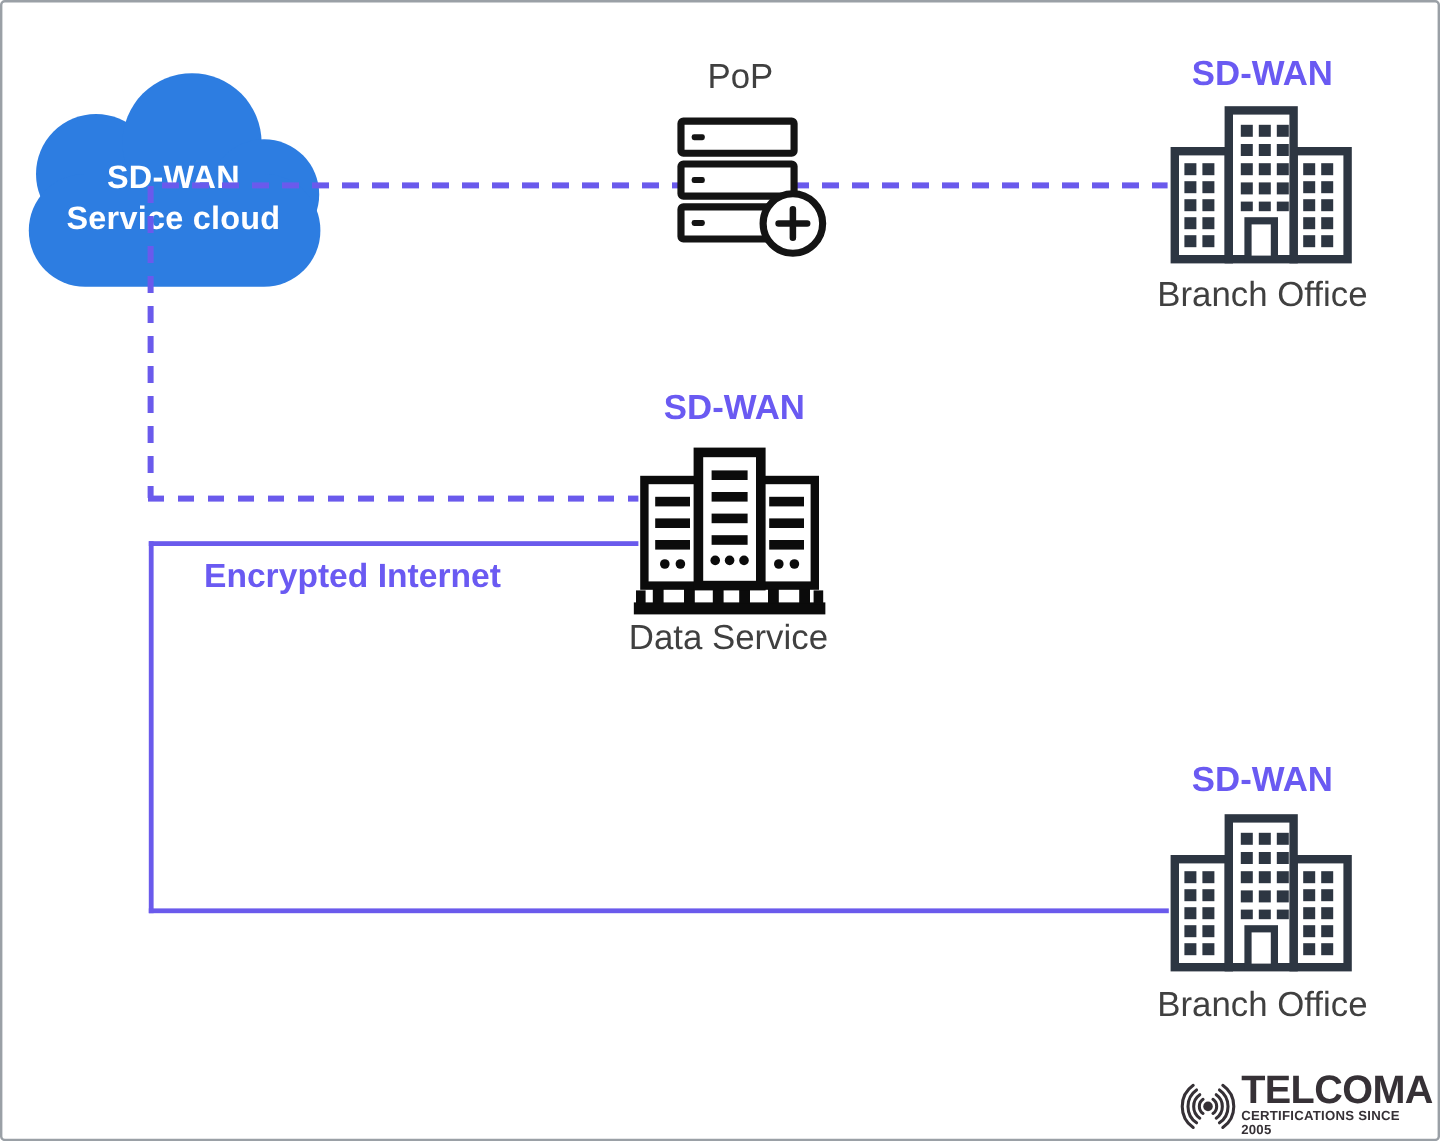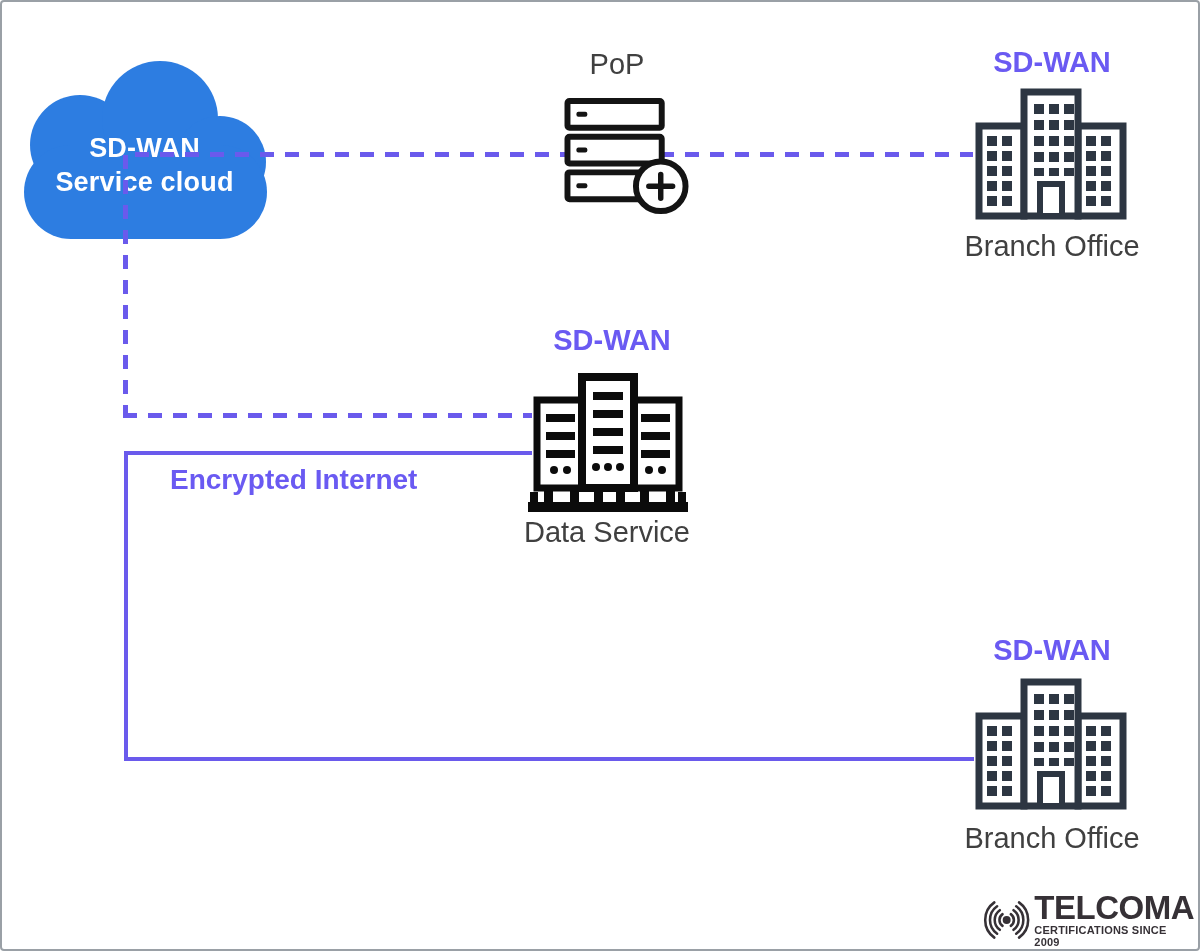--- a/index.html
+++ b/index.html
@@ -22,21 +22,21 @@
   
   .tech-label{position:absolute;z-index:3;text-align:center;color:var(--accent-text);
     font-weight:700;font-size:29px;}
   .node-label{position:absolute;z-index:3;text-align:center;color:#404040;
     font-weight:400;font-size:29px;}
   .tunnel-label{position:absolute;z-index:3;color:var(--accent-text);
     font-weight:700;font-size:28px;}
   .icon-box{position:absolute;z-index:3;}
   .icon-box svg{display:block;width:100%;height:100%;}
   
-  #logo{position:absolute;z-index:3;display:flex;align-items:center;}
+  #logo{position:absolute;z-index:3;display:flex;align-items:flex-end;}
   #logo .logo-text{margin-left:3px;}
   #logo .logo-name{font-size:33px;font-weight:800;letter-spacing:-.5px;
     color:#363136;line-height:30px;}
   #logo .logo-tagline{font-size:11px;font-weight:600;letter-spacing:.2px;
     color:#363136;margin-top:1px;}
 </style>
 </head>
 <body>
 
 <div id="stage">
@@ -234,17 +234,17 @@
         <path d="M22.4 13.7 A15 15 0 0 0 22.4 38.3"></path>
         <path d="M39.6 13.7 A15 15 0 0 1 39.6 38.3"></path>
         <path d="M19.0 8.8 A21 21 0 0 0 19.0 43.2"></path>
         <path d="M43.0 8.8 A21 21 0 0 1 43.0 43.2"></path>
         <path d="M15.5 3.9 A27 27 0 0 0 15.5 48.1"></path>
         <path d="M46.5 3.9 A27 27 0 0 1 46.5 48.1"></path>
       </g>
     </svg>
     <div class="logo-text">
       <div class="logo-name">TELCOMA</div>
-      <div class="logo-tagline">CERTIFICATIONS SINCE 2009</div>
+      <div class="logo-tagline">CERTIFICATIONS SINCE 2005</div>
     </div>
   </div>
 
 </div>
 
 </body></html>

